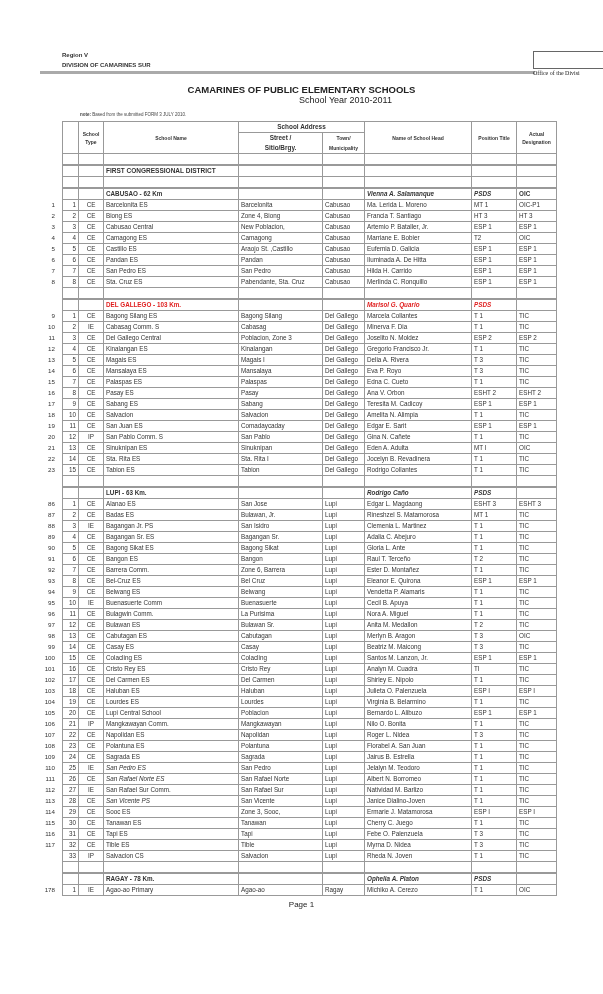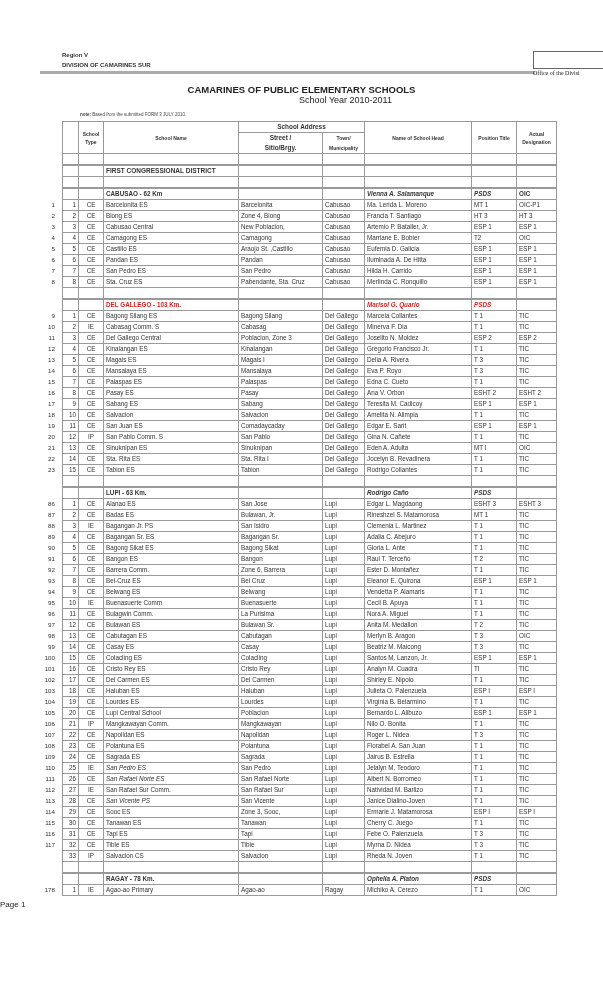--- a/index.html
+++ b/index.html
@@ -25,21 +25,21 @@
   td.type { text-align:center; }
   td.town { font-size:4.6px; }
   td.street { font-size:5.4px; }
   tr.district td.name { font-weight:bold; font-size:6.5px; }
   tr.area td { font-weight:bold; }
   tr.area td.head, tr.area td.pos { font-style:italic; }
   tr.red td.name, tr.red td.head, tr.red td.pos { color:#e02020; }
   td.it { font-style:italic; }
   td.big-street { font-size:6.3px; }
   tr.thick td { border-top:2px solid #999; }
-  .page-label { position:absolute; left:0; width:603px; top:904px; font-size:8px; color:#222; }
+  .page-label { position:absolute; left:0; width:603px; top:904px; text-align:center; font-size:8px; color:#222; }
   .col-idx { width:16px; } .col-type { width:25px; } .col-name { width:135px; } .col-street { width:84px; }
   .col-town { width:42px; } .col-head { width:107px; } .col-pos { width:45px; } .col-des { width:40px; }
 </style>
 </head>
 <body>
 
 <div class="hdr-region">Region V</div>
 <div class="hdr-division">DIVISION OF CAMARINES SUR</div>
 <div class="hdr-rule"></div>
 <div class="office-box"></div>

